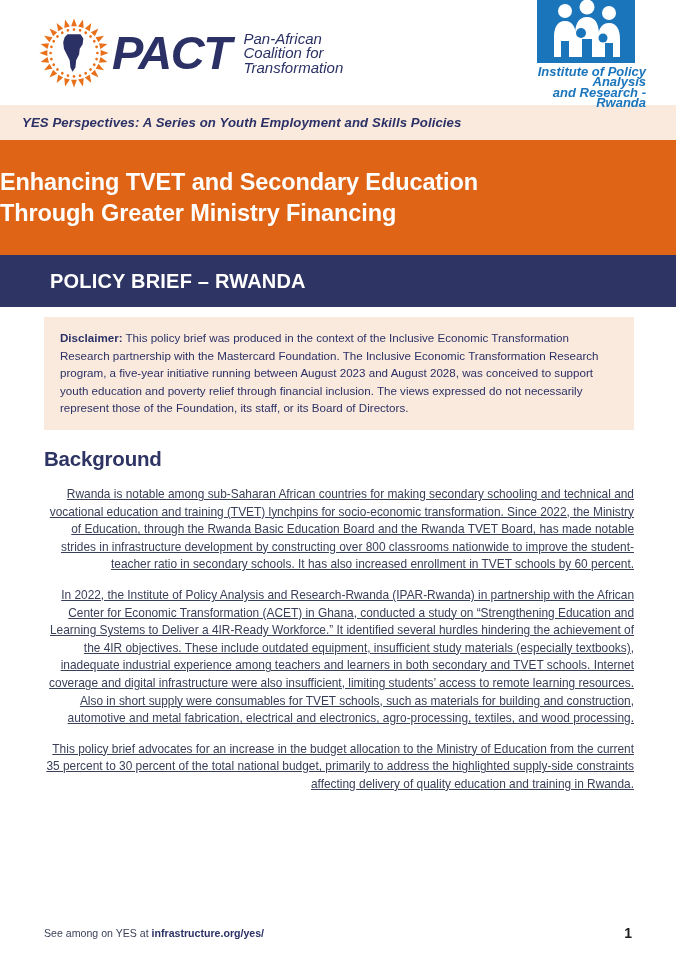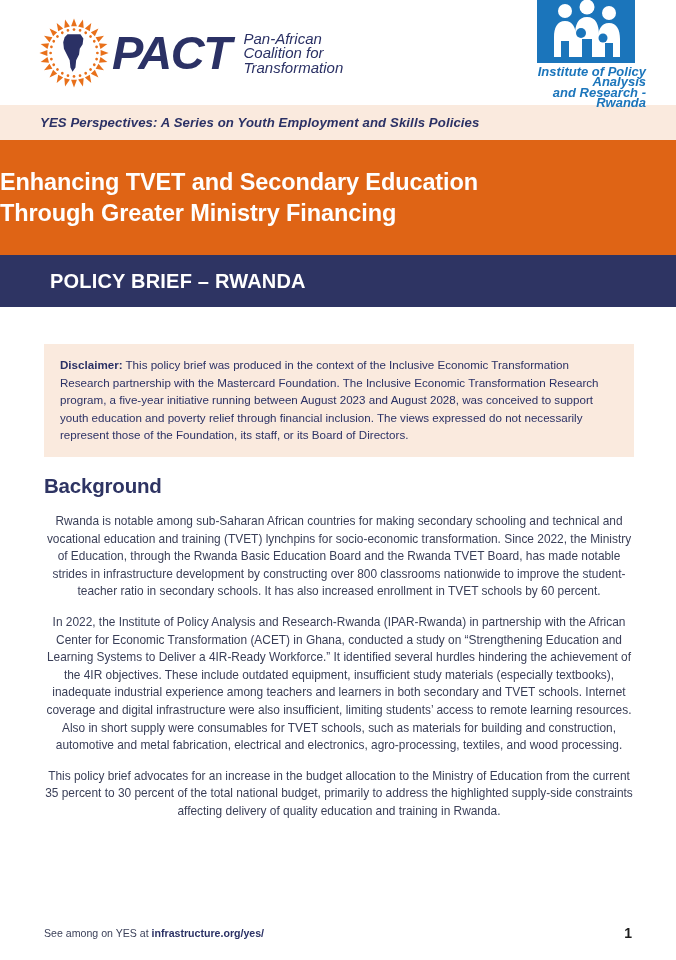--- a/index.html
+++ b/index.html
@@ -88,21 +88,21 @@
     text-align: right;
     white-space: pre-line;
   }
 
   
   .series-bar {
     height: 35px;
     background: #faeade;
     display: flex;
     align-items: center;
-    padding-left: 40px;
+    padding-left: 22px;
     box-sizing: border-box;
   }
   .series-bar-text {
     font-size: 13.2px;
     font-style: italic;
     font-weight: bold;
     color: #2b3165;
     letter-spacing: 0.1px;
   }
 
@@ -141,21 +141,21 @@
     letter-spacing: 0.2px;
   }
 
   
   .content {
     padding: 0 42px 0 44px;
     box-sizing: border-box;
   }
 
   .disclaimer {
-    margin-top: 37px;
+    margin-top: 10px;
     background: #faeade;
     padding: 12px 18px 13px 16px;
     box-sizing: border-box;
   }
   .disclaimer-text {
     font-size: 11.6px;
     line-height: 17.6px;
     color: #2b3165;
     text-align: left;
   }
@@ -168,21 +168,22 @@
     font-weight: bold;
     color: #2e3463;
     letter-spacing: -0.2px;
   }
 
   .body-para {
     margin-top: 13px;
     font-size: 11.9px;
     line-height: 17.6px;
     color: #3a3f58;
-    text-align: center;
+    text-align: right;
+    text-decoration: underline;
   }
   .body-para:first-of-type { margin-top: 15px; }
 
   
   .footer {
     position: absolute;
     left: 0;
     right: 0;
     bottom: 14px;
     height: 26px;

